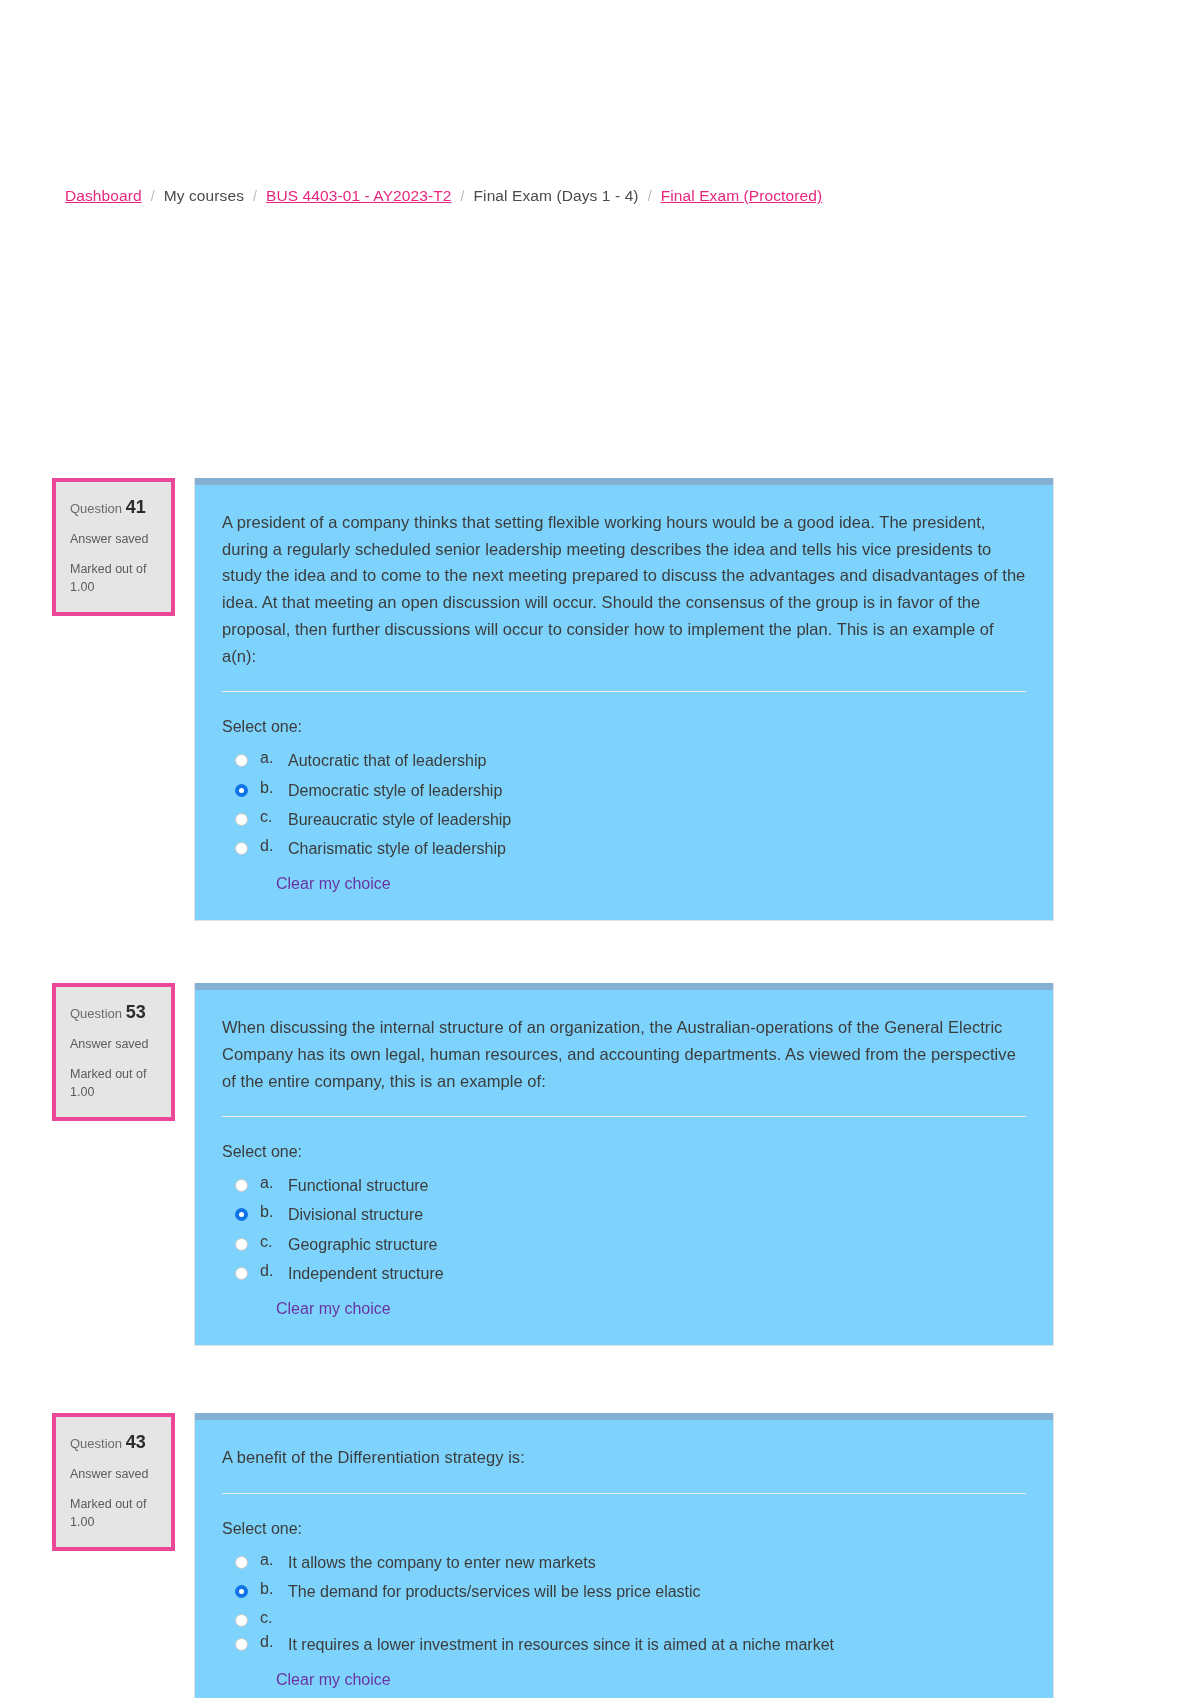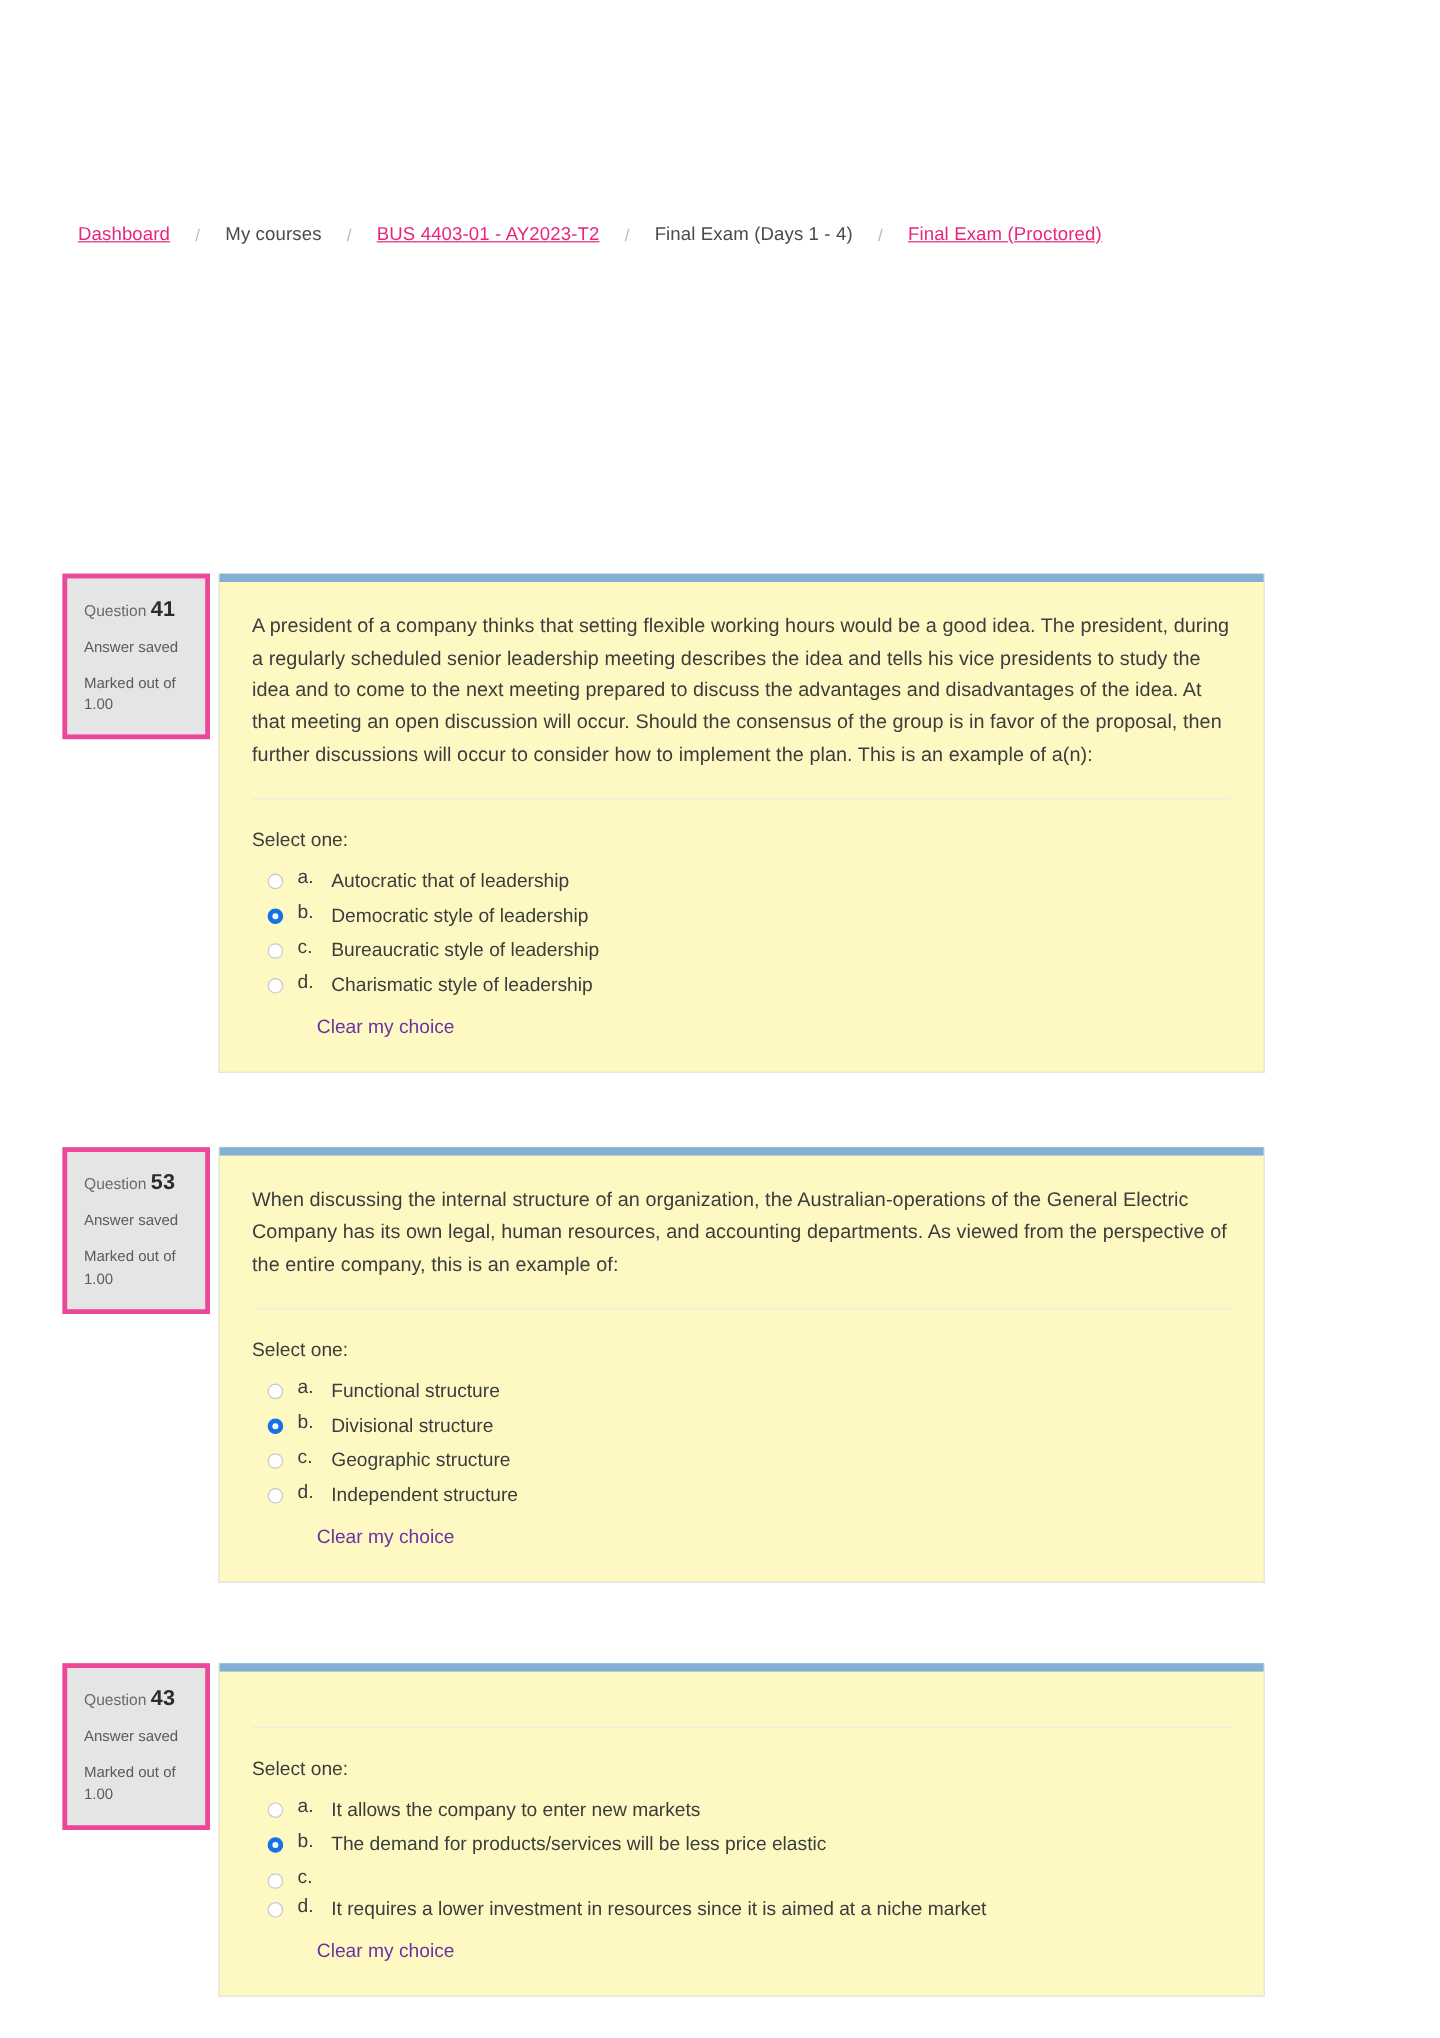--- a/index.html
+++ b/index.html
@@ -23,21 +23,20 @@
     padding: 186px 0 0 65px;
   }
   .breadcrumb {
     display: flex;
     align-items: flex-start;
     flex-wrap: nowrap;
     font-size: 15.5px;
     line-height: 20px;
     letter-spacing: .1px;
     white-space: nowrap;
-    gap: 12px;
   }
   .bc-link {
     color: #e8257f;
     text-decoration: underline;
     cursor: pointer;
   }
   .bc-plain {
     color: #4a4a4a;
     text-decoration: none;
   }
@@ -83,24 +82,24 @@
     color: #5b5b5b;
   }
   .q-info .q-marks {
     font-size: 12.5px;
     color: #5b5b5b;
     line-height: 1.45;
   }
 
   .q-body {
     flex: 1 1 auto;
-    margin-left: 7px;
+    margin-left: 19px;
     border: 1px solid #e2e2e2;
     border-top: none;
-    background: #fef9c3;
+    background: #7dd3fc;
     position: relative;
   }
   .q-accent {
     height: 7px;
     background: #83b0d3;
     margin: 0;
   }
   .q-inner {
     padding: 24px 27px 27px 27px;
   }
@@ -267,21 +266,21 @@
       </div>
       <div style="height: 67px;"></div>
       <div class="qblock">
         <div class="q-info">
           <div class="q-num"><span>Question </span><b>43</b></div>
           <div class="q-state">Answer saved</div>
           <div class="q-marks">Marked out of 1.00</div>
         </div>
         <div class="q-body">
           <div class="q-accent" style="background: rgb(131, 176, 211);"></div>
-          <div class="q-inner"><hr class="q-divider"><div class="select-one">Select one:</div><ul class="answers">
+          <div class="q-inner"><div class="q-text">A benefit of the Differentiation strategy is:</div><hr class="q-divider"><div class="select-one">Select one:</div><ul class="answers">
               <li class="answer">
                 <span class="radio"></span>
                 <span class="ans-letter">a.</span>
                 <span class="ans-text">It allows the company to enter new markets</span>
               </li>
               <li class="answer">
                 <span class="radio checked" style="background: rgb(18, 115, 230); border-color: rgb(18, 115, 230);"></span>
                 <span class="ans-letter">b.</span>
                 <span class="ans-text">The demand for products/services will be less price elastic</span>
               </li>

